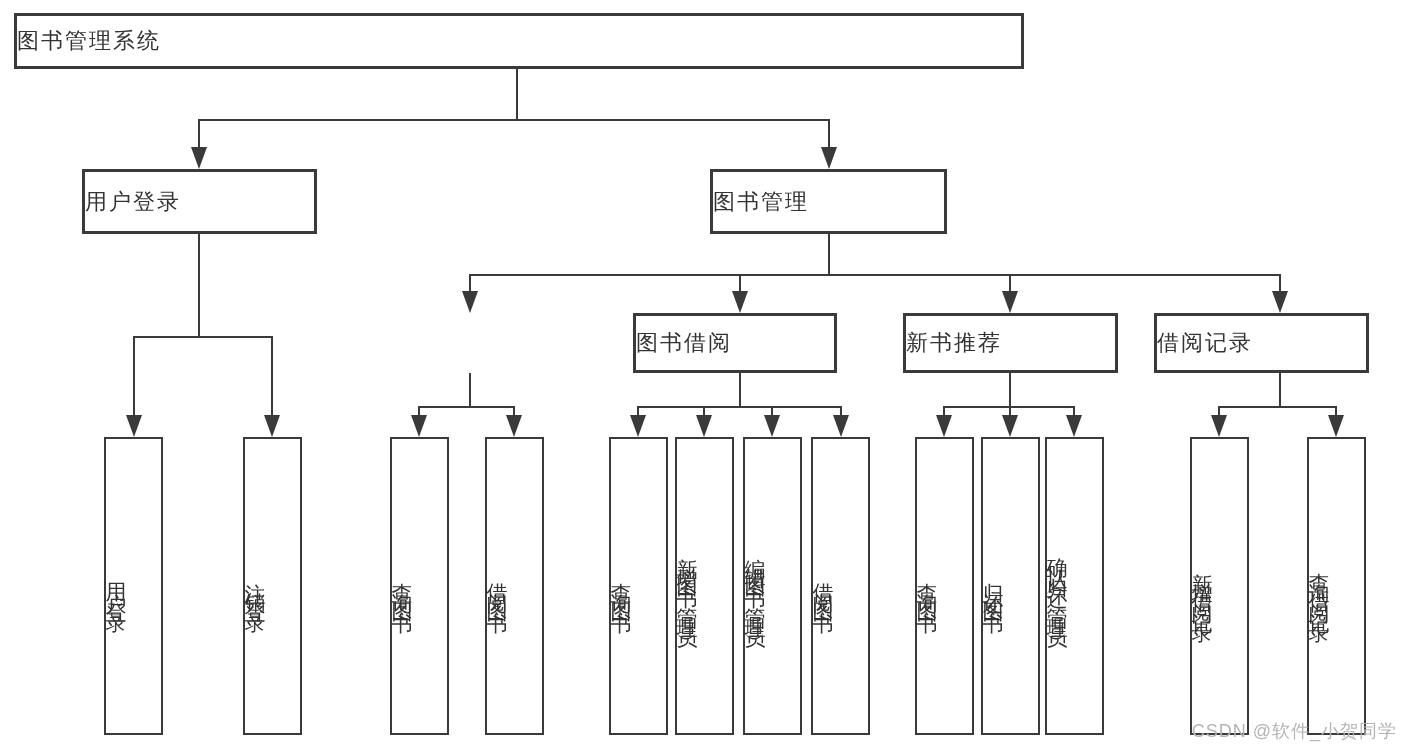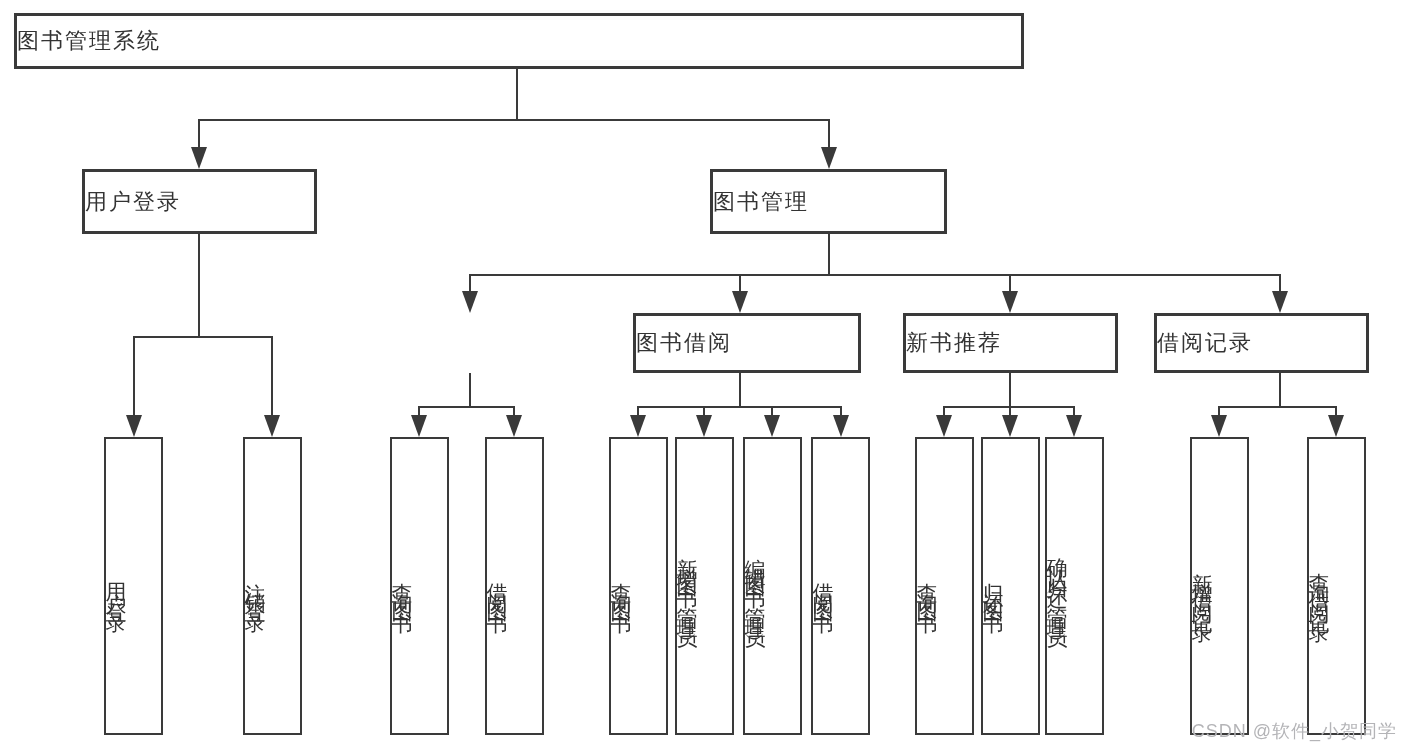--- a/index.html
+++ b/index.html
@@ -94,21 +94,21 @@
   <div class="hline" style="left:469px;top:274px;width:812px;"></div>
   <div class="vline" style="left:469px;top:274px;height:19px;"></div>
   <div class="ah" style="left:462px;top:291px;"></div>
   <div class="vline" style="left:739px;top:274px;height:19px;"></div>
   <div class="ah" style="left:732px;top:291px;"></div>
   <div class="vline" style="left:1009px;top:274px;height:19px;"></div>
   <div class="ah" style="left:1002px;top:291px;"></div>
   <div class="vline" style="left:1279px;top:274px;height:19px;"></div>
   <div class="ah" style="left:1272px;top:291px;"></div>
 
-  <div class="node" style="left:633px;top:313px;width:228px;height:60px;">
+  <div class="node" style="left:633px;top:313px;width:204px;height:60px;">
     <span>图书借阅</span>
   </div>
   <div class="node" style="left:903px;top:313px;width:215px;height:60px;">
     <span>新书推荐</span>
   </div>
   <div class="node" style="left:1154px;top:313px;width:215px;height:60px;">
     <span>借阅记录</span>
   </div>
 
   <div class="vline" style="left:469px;top:373px;height:33px;"></div>

